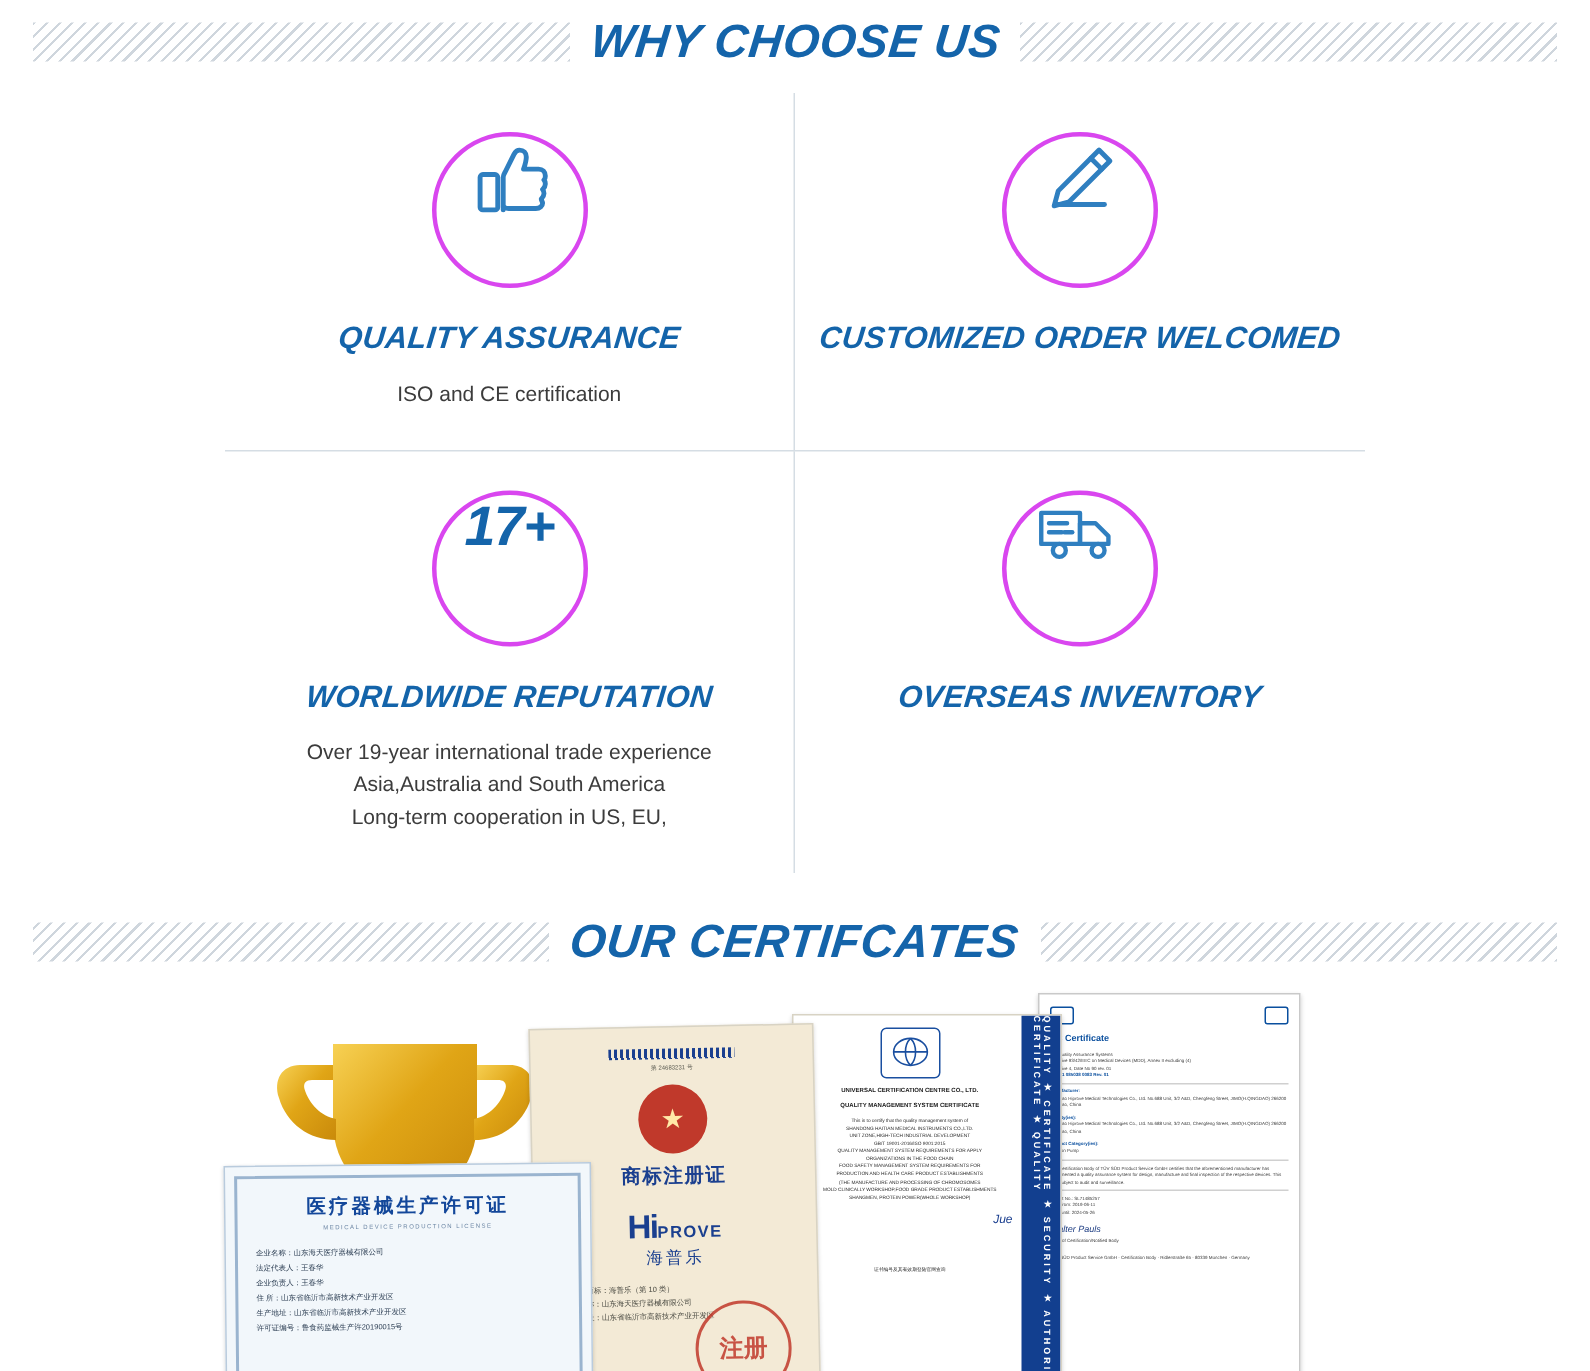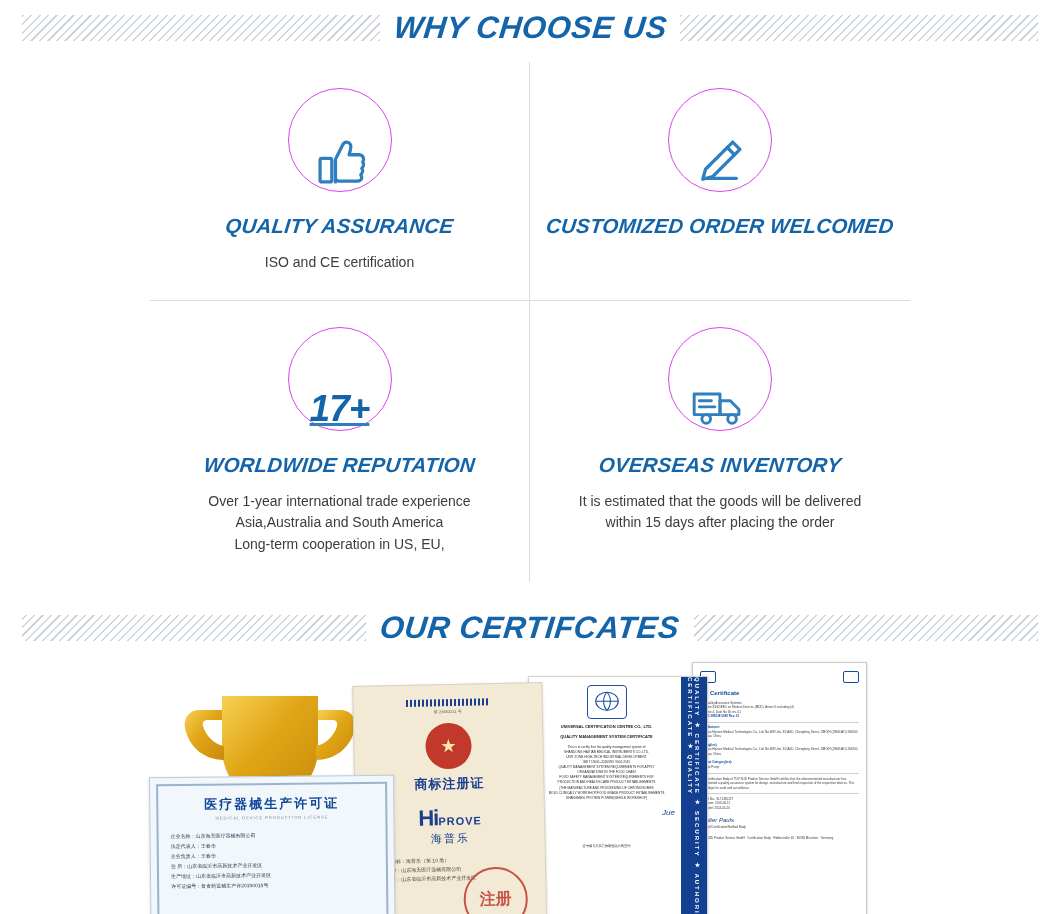--- a/index.html
+++ b/index.html
@@ -48,26 +48,25 @@
   }
   .cell {
     padding: 26px 10px 26px 10px;
     text-align: center;
   }
   .cell.left  { border-right: 1px solid #d5dde4; }
   .cell.top   { border-bottom: 1px solid #d5dde4; }
 
   .icon-circle {
     width: 104px; height: 104px;
-    border: 1px solid #d946ef;
+    border: 3px solid #d946ef;
     border-radius: 50%;
     margin: 0 auto 22px auto;
-    display: flex; align-items: flex-end; justify-content: center;
+    display: flex; align-items: flex-start; justify-content: center;
     color: #2f7fc0;
-    text-decoration: underline;
   }
   .icon-circle svg { display: block; }
   .big-num {
     font-size: 37px;
     font-weight: bold;
     color: #1464aa;
     font-style: italic;
     letter-spacing: -1px;
   }
   .cell-title {
@@ -218,42 +217,38 @@
         </div>
         <div class="cell-title">CUSTOMIZED ORDER WELCOMED</div>
       </div>
 
       <div class="cell left">
         <div class="icon-circle">
           <span class="big-num">17+</span>
         </div>
         <div class="cell-title">WORLDWIDE REPUTATION</div>
         <div class="cell-body">
-          <div>Over 1-year international trade experience</div>
+          <div>Over 19-year international trade experience</div>
           <div>Asia,Australia and South America</div>
           <div>Long-term cooperation in US, EU,</div>
         </div>
       </div>
 
       <div class="cell">
         <div class="icon-circle">
           <svg width="62" height="48" viewBox="0 0 72 52" fill="none" stroke="#2f7fc0" stroke-width="3.4" stroke-linejoin="round" stroke-linecap="round">
             <path d="M6 12h30v24H6z"></path>
             <path d="M36 20h12l10 10v6H36z"></path>
             <circle cx="20" cy="41" r="5"></circle>
             <circle cx="50" cy="41" r="5"></circle>
             <path d="M12 20h14M12 27h10"></path>
             <path d="M30 27h-6"></path>
           </svg>
         </div>
         <div class="cell-title">OVERSEAS INVENTORY</div>
-        <div class="cell-body">
-          <div>It is estimated that the goods will be delivered</div>
-          <div>within 15 days after placing the order</div>
-        </div>
       </div>
 
     </div>
   </div>
 
   <div class="section-head certs-head">
     <div class="hatch"></div>
     <div class="section-title">OUR CERTIFCATES</div>
     <div class="hatch"></div>
   </div>

